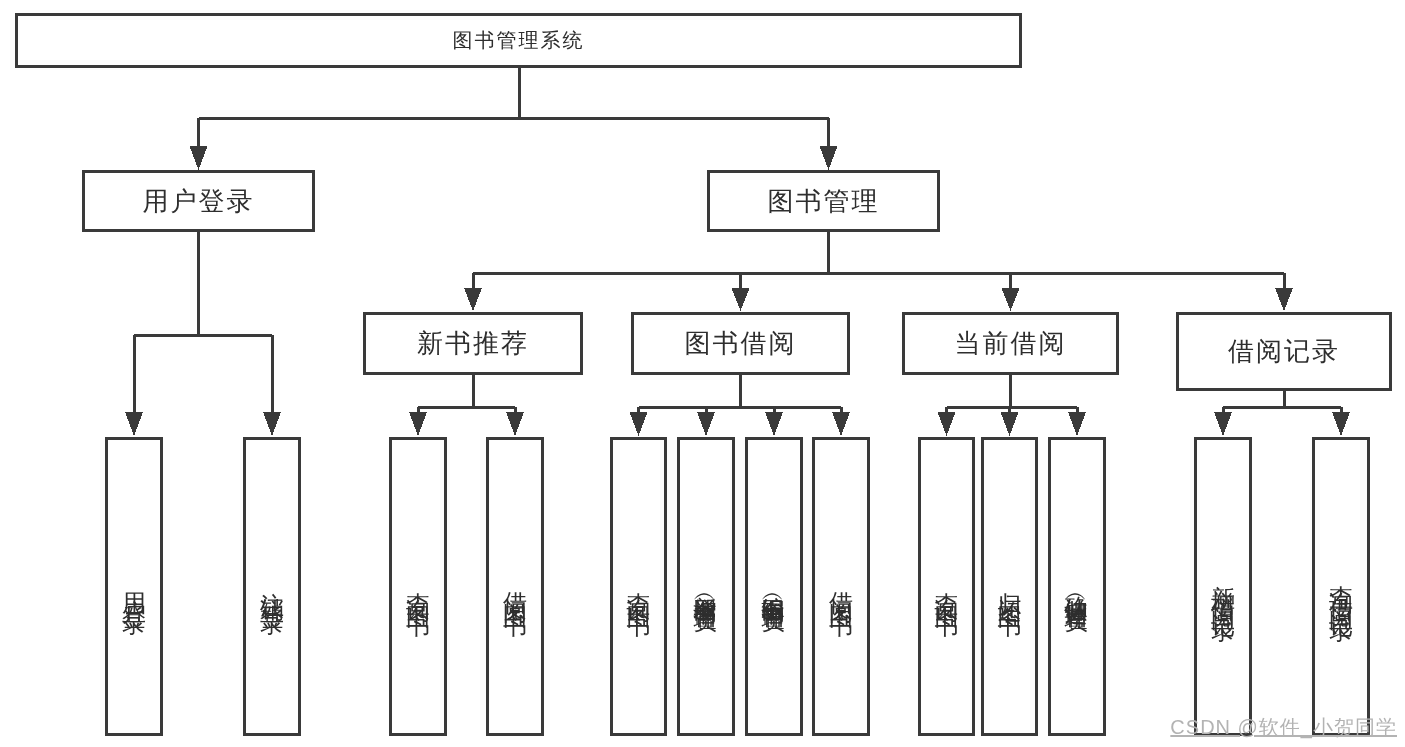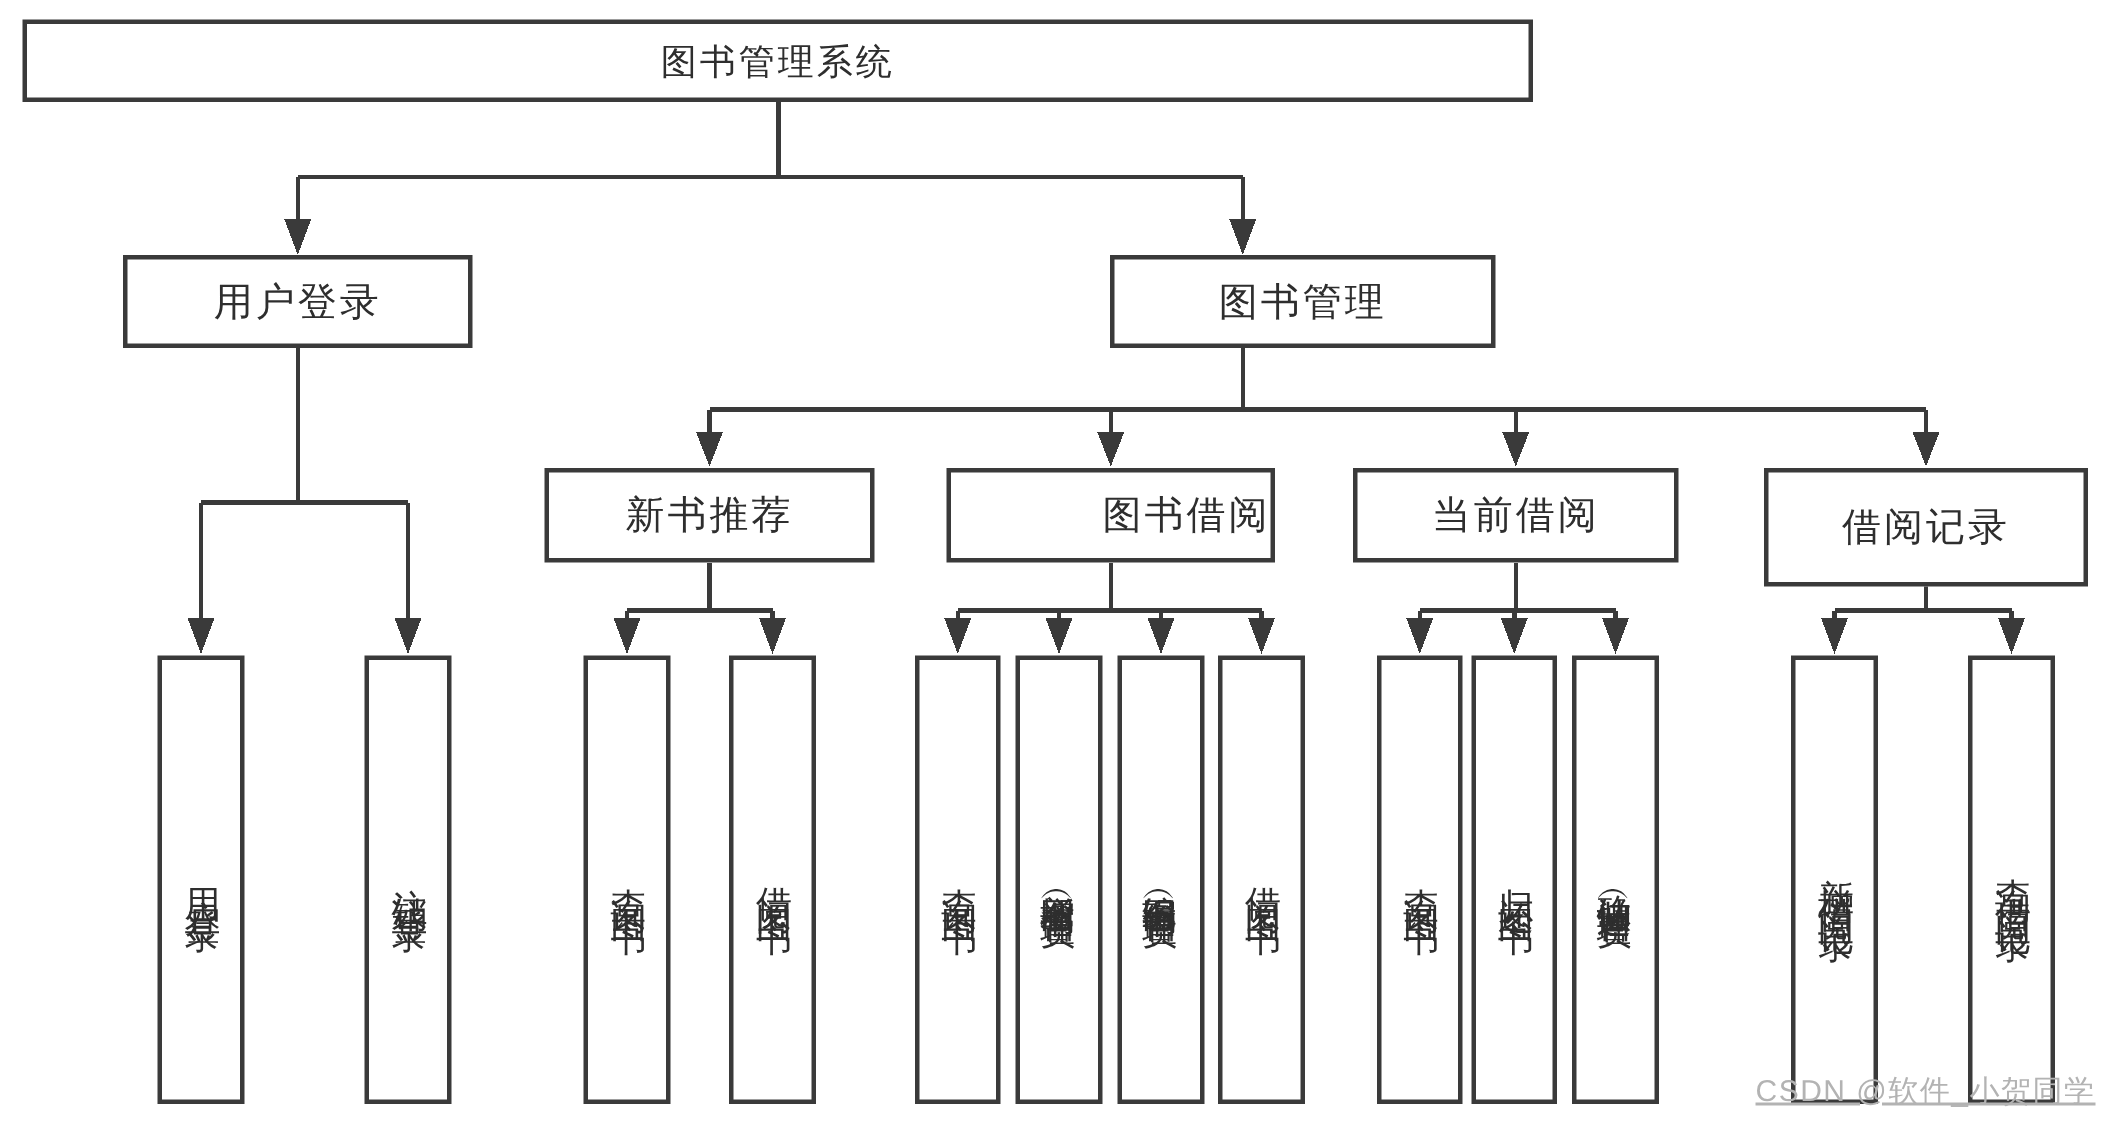--- a/index.html
+++ b/index.html
@@ -26,21 +26,21 @@
     background: #fff;
     border: 3px solid var(--line);
     display: flex;
     align-items: center;
     justify-content: center;
     color: var(--text);
     font-size: 26px;
     letter-spacing: 2px;
     white-space: nowrap;
   }
-  .node.root { font-size: 24px; }
+  .node.root { font-size: 20px; }
   .leaf { font-size: 24px; }
   .leaf .vtext {
     writing-mode: vertical-rl;
     text-orientation: mixed;
     letter-spacing: 7px;
     white-space: nowrap;
   }
   .leaf.long { font-size: 23px; }
   .leaf.long .vtext { letter-spacing: 2px; }
   .watermark {
@@ -108,28 +108,28 @@
     </g>
   </svg>
 
   <div class="node root" style="left:15px; top:13px; width:1007px; height:55px;">
     <span>图书管理系统</span>
   </div>
 
   <div class="node" style="left:82px; top:170px; width:233px; height:62px;">
     <span>用户登录</span>
   </div>
-  <div class="node" style="left:740px; top:170px; width:257px; height:62px;">
+  <div class="node" style="left:707px; top:170px; width:233px; height:62px;">
     <span>图书管理</span>
   </div>
 
   <div class="node" style="left:363px; top:312px; width:220px; height:63px;">
     <span>新书推荐</span>
   </div>
-  <div class="node" style="left:631px; top:312px; width:219px; height:63px;justify-content:flex-end;">
+  <div class="node" style="left:631px; top:312px; width:219px; height:63px;">
     <span>图书借阅</span>
   </div>
   <div class="node" style="left:902px; top:312px; width:217px; height:63px;">
     <span>当前借阅</span>
   </div>
   <div class="node" style="left:1176px; top:312px; width:216px; height:79px;">
     <span>借阅记录</span>
   </div>
 
   <div class="node leaf" style="left:105px; top:437px; width:58px; height:299px;">

